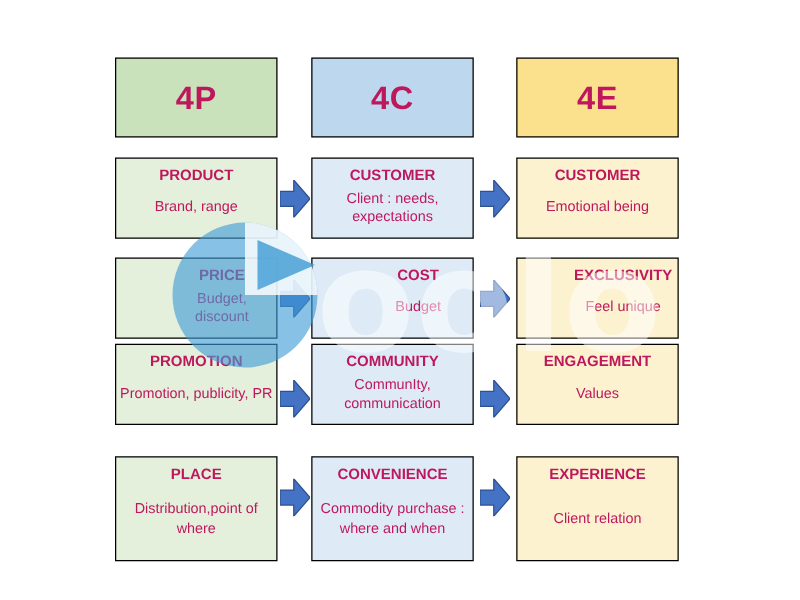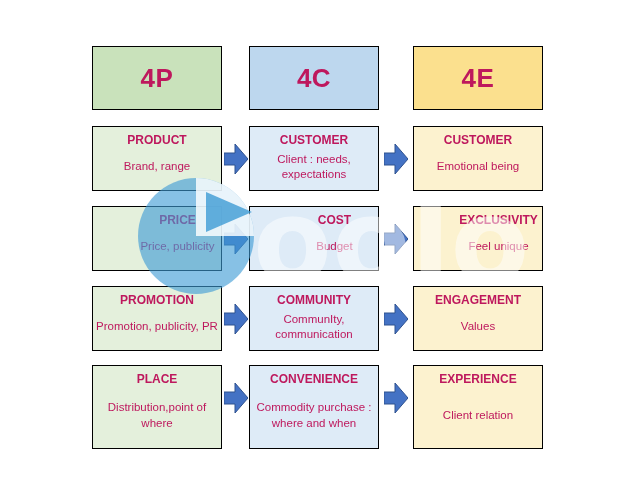--- a/index.html
+++ b/index.html
@@ -11,21 +11,21 @@
     position:absolute;box-sizing:border-box;border:1.5px solid #000;
     display:flex;flex-direction:column;text-align:center;width:130px;
   }
   .hdr{height:64px;top:46px;align-items:center;justify-content:center;
        font-weight:bold;font-size:26px;letter-spacing:.5px;}
   .cell{height:65px;}
   .cell .title{font-weight:bold;font-size:12px;padding-top:6px;}
   .cell .body{flex:1;display:flex;align-items:center;justify-content:center;
               font-size:11.5px;line-height:1.32;padding:0 2px 3px;}
   .c1{left:92px;}  .c2{left:249px;}  .c3{left:413px;}
-  .r1{top:126px;}  .r2{top:206px;padding-left:41px;}  .r3{top:286px;}  .r4{top:365px;height:84px;}
+  .r1{top:126px;}  .r2{top:206px;padding-left:41px;}  .r3{top:275px;}  .r4{top:365px;height:84px;}
   .green-h{background:#C9E2BB;}  .green-r{background:#E4F0DC;}
   .blue-h{background:#BDD7EE;}   .blue-r{background:#DEEBF7;text-align:center;}
   .yellow-h{background:#FBE08E;} .yellow-r{background:#FCF2CF;}
   .arrow{position:absolute;width:24px;height:30px;}
   .a12{left:224px;} .a23{left:384px;}
   .ar1{top:144px;} .ar2{top:224px;} .ar3{top:304px;} .ar4{top:383px;}
   .watermark{position:absolute;left:0;top:0;width:640px;height:480px;
              pointer-events:none;}
 </style>
 </head>
@@ -36,21 +36,21 @@
   <div class="box hdr c1 green-h">4P</div>
   <div class="box hdr c2 blue-h">4C</div>
   <div class="box hdr c3 yellow-h">4E</div>
 
   <div class="box cell c1 r1 green-r">
     <div class="title">PRODUCT</div>
     <div class="body">Brand, range</div>
   </div>
   <div class="box cell c1 r2 green-r">
     <div class="title">PRICE</div>
-    <div class="body">Price, publicity</div>
+    <div class="body">Budget, discount</div>
   </div>
   <div class="box cell c1 r3 green-r">
     <div class="title">PROMOTION</div>
     <div class="body">Promotion, publicity, PR</div>
   </div>
   <div class="box cell c1 r4 green-r">
     <div class="title">PLACE</div>
     <div class="body">Distribution,point of where</div>
   </div>
 

